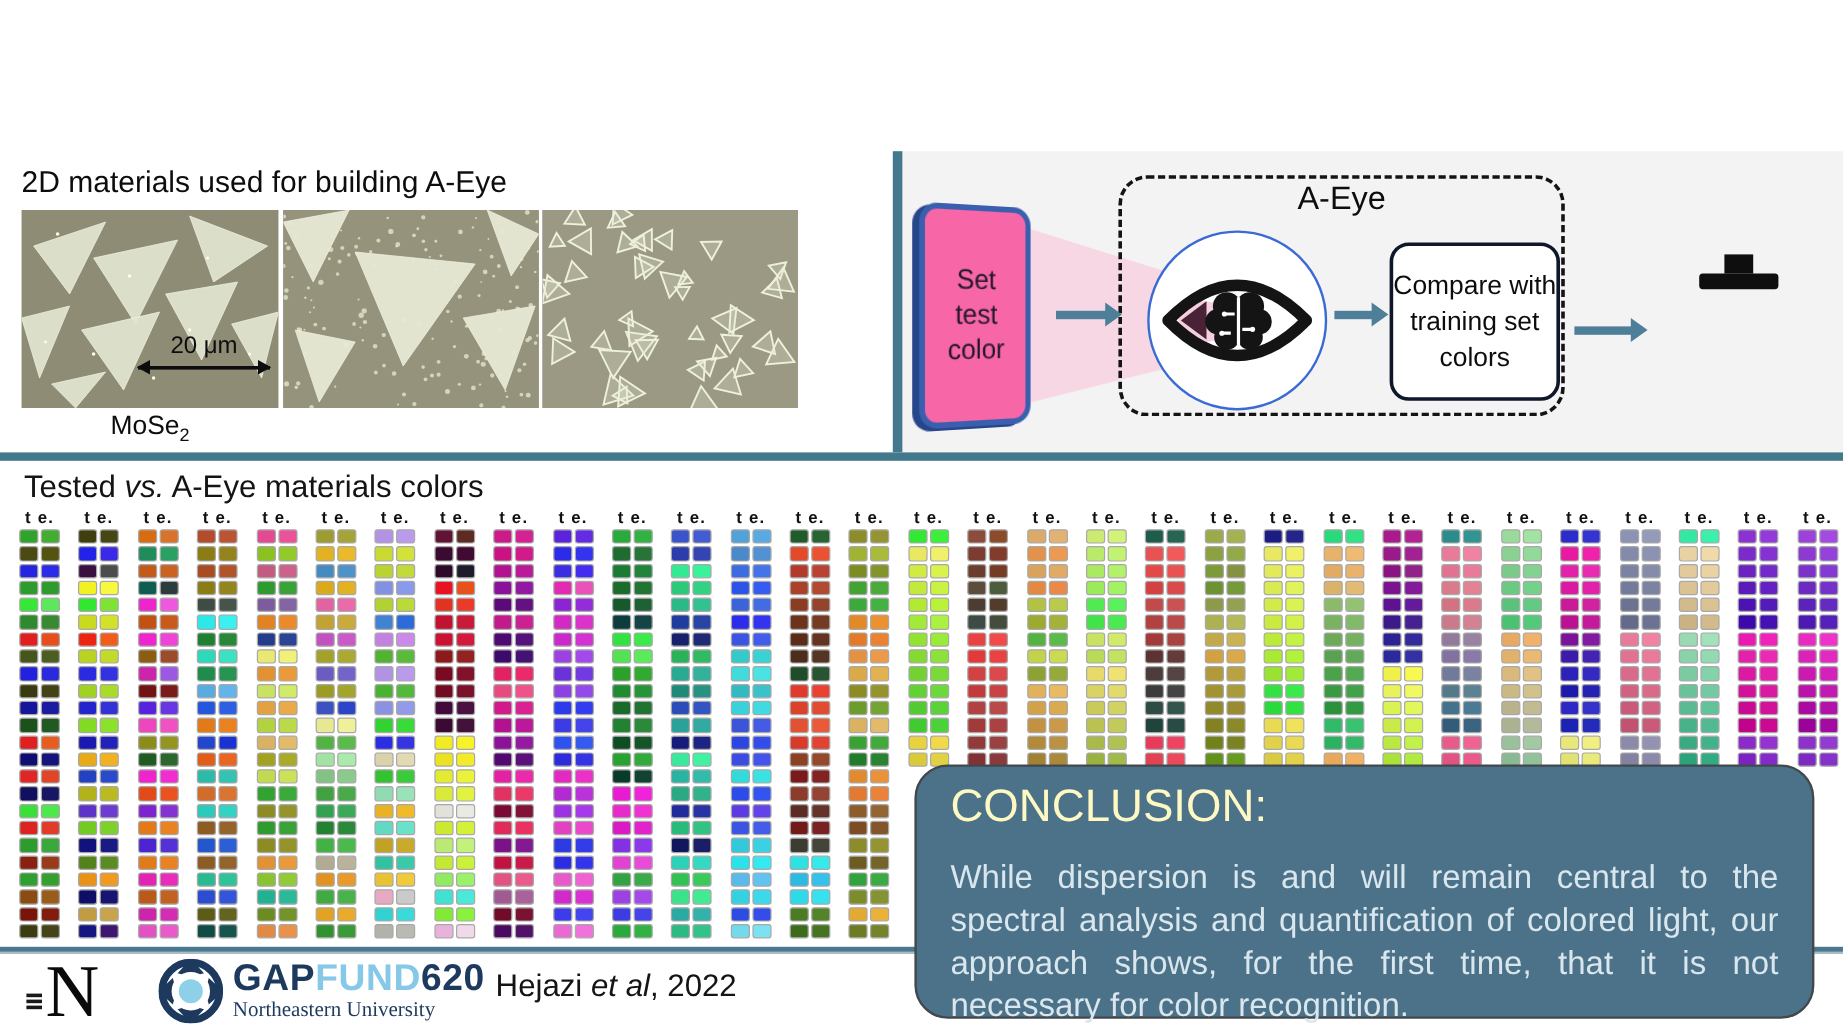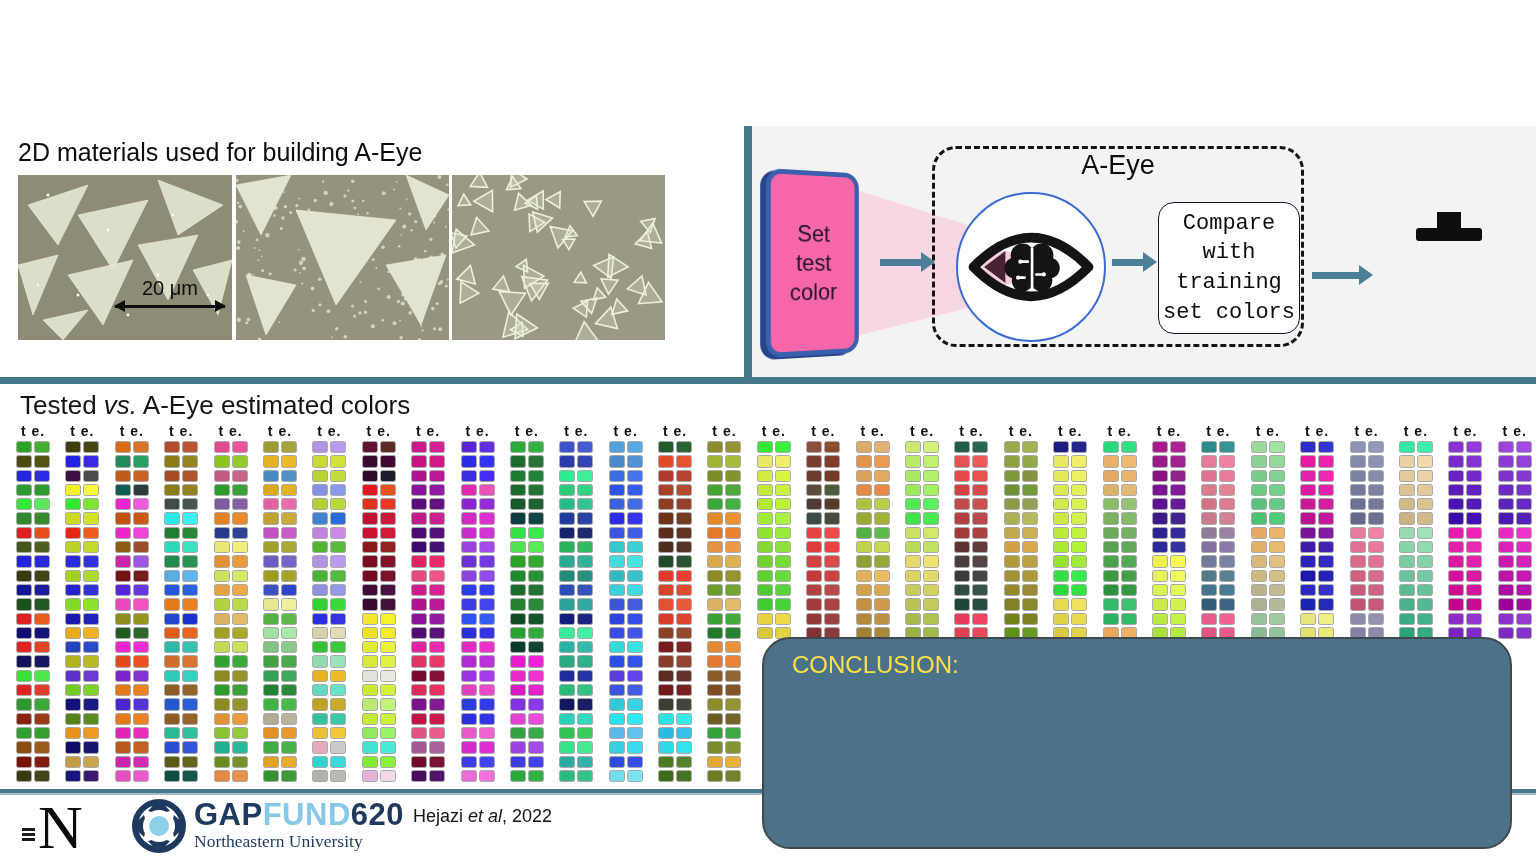--- a/index.html
+++ b/index.html
@@ -51,21 +51,21 @@
     transform-origin:left center;box-shadow:-6px 2px 0 #27458a;
     display:flex;align-items:center;justify-content:center;z-index:3;
   }
   .settest .lbl{font-size:24px;line-height:1.25;color:#20142a;text-align:center;white-space:pre-line;}
   .aeye-box{position:absolute;left:932px;top:146px;width:372px;height:201px;
     border:3.5px dashed #141414;border-radius:24px;z-index:4;}
   .aeye-title{position:absolute;left:932px;top:150px;width:372px;text-align:center;font-size:27px;color:#0d0d0d;z-index:5;}
   .eye-circle{position:absolute;left:956px;top:192px;width:150px;height:150px;border-radius:50%;
     background:#ffffff;border:2.5px solid #3a6bd4;z-index:3;display:flex;align-items:center;justify-content:center;}
   .compare-box{position:absolute;left:1158px;top:202px;width:142px;height:132px;background:#ffffff;
-    border:1px solid #0f172a;border-radius:16px;display:flex;align-items:center;justify-content:center;z-index:5;font-family:Liberation Mono, monospace;}
+    border:3px solid #0f172a;border-radius:16px;display:flex;align-items:center;justify-content:center;z-index:5;}
   .compare-box .lbl{font-size:22px;line-height:1.35;color:#0d0d0d;text-align:center;}
   .arrow{position:absolute;height:7px;background:#4d7f98;z-index:5;}
   .arrow:after{content:"";position:absolute;right:-13px;top:-7px;border-top:10.5px solid transparent;
     border-bottom:10.5px solid transparent;border-left:14px solid #4d7f98;}
   .arr1{left:880px;top:259px;width:42px;}
   .arr2{left:1112px;top:259px;width:32px;}
   .arr3{left:1312px;top:272px;width:48px;}
   .monitor{position:absolute;left:1378px;top:212px;width:142px;z-index:3;}
   .monitor .screen{width:142px;height:104px;background:#0e0e0e;border-radius:10px;padding:9px 10px;}
   .monitor .screen-inner{width:100%;height:100%;background:#f973a7;display:flex;align-items:center;justify-content:center;}
@@ -77,35 +77,35 @@
   .swatch-grid{position:absolute;left:16px;top:424px;display:flex;gap:15.4px;z-index:0;}
   .sw-col{display:flex;flex-direction:column;width:34px;}
   .sw-head{height:17px;font-size:14px;font-weight:bold;color:#111;text-align:center;line-height:15px;letter-spacing:1px;}
   .sw-pair{display:flex;gap:2px;margin-bottom:2px;}
   .sw-cell{width:16px;height:12.3px;border:1px solid #a9a9a9;border-radius:2.5px;}
   
   .conclusion{
     position:absolute;left:762px;top:637px;width:750px;height:212px;background:#4b7289;
     border:2px solid #42494e;border-radius:28px;padding:12px 28px 0 28px;z-index:6;
   }
-  .conclusion .title{color:#fde047;font-size:24px;margin:0 0 19px 0;}
+  .conclusion .title{color:#fef9c3;font-size:38px;margin:0 0 19px 0;}
   .conclusion .body{color:#d9e6ed;font-size:27.5px;line-height:1.3;margin:0;text-align:justify;}
   
   .footer{position:absolute;left:0;top:795px;width:1536px;height:62px;background:#ffffff;}
   .nlogo{position:absolute;left:22px;top:802px;display:flex;align-items:center;z-index:2;}
   .nlogo .ticks{display:flex;flex-direction:column;gap:2px;margin-right:3px;margin-top:14px;}
   .nlogo .ticks i{display:block;width:13px;height:3px;background:#1a1a1a;}
   .nlogo .n{font-family:"Liberation Serif",serif;font-size:62px;line-height:50px;color:#0a0a0a;}
   .gapfund{position:absolute;left:132px;top:799px;display:flex;align-items:center;z-index:2;}
   .gapfund .words{margin-left:8px;}
   .gapfund .big{font-size:31px;font-weight:bold;letter-spacing:.5px;line-height:30px;}
   .gapfund .c-navy{color:#1d3a5e;}
   .gapfund .c-blue{color:#85c8e8;}
   .gapfund .sub{font-family:"Liberation Serif",serif;font-size:17.5px;color:#1d3a5e;margin-top:1px;}
-  .citation{position:absolute;left:413px;top:806px;font-size:18px;color:#141414;z-index:2;}
+  .citation{position:absolute;left:413px;top:806px;font-size:26px;color:#141414;z-index:2;}
   .it{font-style:italic;}
 </style>
 </head>
 <body>
 
 <div class="poster">
 
 
   <div class="right-bg"></div>
   <div class="vdivider"></div>
@@ -354,20 +354,21 @@
           <polygon points="128.8,97.1 134.3,107.9 122.2,107.3" fill="rgba(232,236,212,0.25)" stroke="#edf0da" stroke-width="1.6"></polygon>
           <polygon points="85.3,57.2 80.7,37.0 100.5,43.0" fill="rgba(232,236,212,0.25)" stroke="#edf0da" stroke-width="1.6"></polygon>
           <polygon points="18.3,11.4 27.6,-2.9 35.4,12.3" fill="rgba(232,236,212,0.25)" stroke="#edf0da" stroke-width="1.6"></polygon>
           <polygon points="73.1,28.4 84.4,20.5 85.6,34.2" fill="rgba(232,236,212,0.25)" stroke="#edf0da" stroke-width="1.6"></polygon>
           <polygon points="19.0,59.9 24.6,42.5 36.9,56.0" fill="rgba(232,236,212,0.25)" stroke="#edf0da" stroke-width="1.6"></polygon>
           <polygon points="87.3,124.4 77.8,108.5 96.3,108.2" fill="rgba(232,236,212,0.25)" stroke="#edf0da" stroke-width="1.6"></polygon>
         </g>
     </svg>
   </div>
 
+  <div class="mat-label l1">MoSe<sub>2</sub></div>
 
   <div class="beam"></div>
   <div class="settest">
     <div class="lbl">Set
 test
 color</div>
   </div>
   <div class="aeye-box"></div>
   <div class="aeye-title">A-Eye</div>
   <div class="eye-circle">
@@ -399,21 +400,21 @@
   <div class="arrow arr2"></div>
   <div class="compare-box">
     <div class="lbl">Compare with training set colors</div>
   </div>
   <div class="arrow arr3"></div>
   <div class="monitor">
     <div class="neck"></div>
     <div class="base"></div>
   </div>
 
-  <div class="grid-heading"><span>Tested </span><span class="it">vs.</span><span> A-Eye estimated colors</span></div>
+  <div class="grid-heading"><span>Tested </span><span class="it">vs.</span><span> A-Eye materials colors</span></div>
   <div class="swatch-grid" id="swatch-grid">
       <div class="sw-col">
         <div class="sw-head">t e.</div>
         <div class="sw-pair">
           <span class="sw-cell" style="background: rgb(47, 163, 43);"></span>
           <span class="sw-cell" style="background: rgb(67, 173, 50);"></span>
         </div>
         <div class="sw-pair">
           <span class="sw-cell" style="background: rgb(74, 74, 18);"></span>
           <span class="sw-cell" style="background: rgb(84, 84, 18);"></span>
@@ -2834,20 +2835,21 @@
         </div>
         <div class="sw-pair">
           <span class="sw-cell" style="background: rgb(124, 42, 194);"></span>
           <span class="sw-cell" style="background: rgb(132, 50, 202);"></span>
         </div>
       </div>
     </div>
 
   <div class="conclusion">
     <p class="title">CONCLUSION:</p>
+    <p class="body">While dispersion is and will remain central to the spectral analysis and quantification of colored light, our approach shows, for the first time, that it is not necessary for color recognition.</p>
   </div>
 
   <div class="footer"></div>
   <div class="nlogo">
     <span class="ticks">
         <i></i>
         <i></i>
         <i></i>
       </span>
     <span class="n">N</span>

